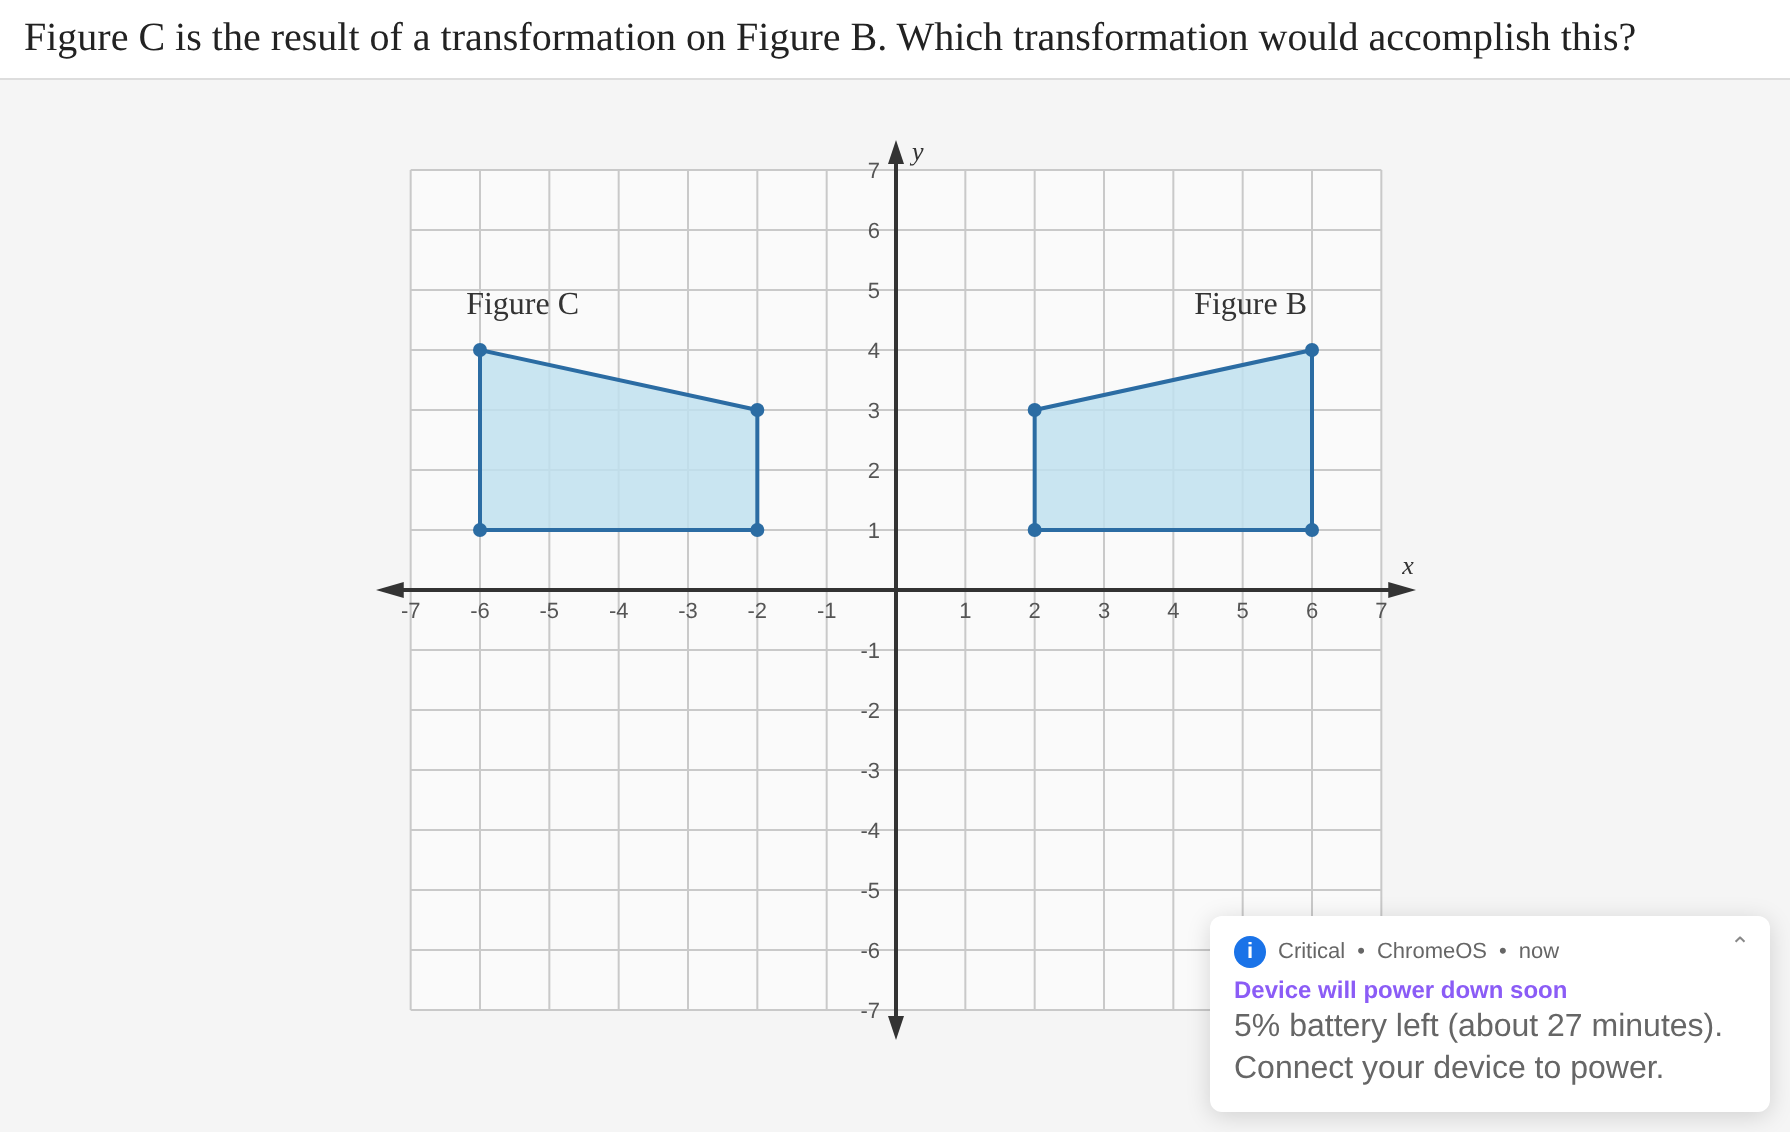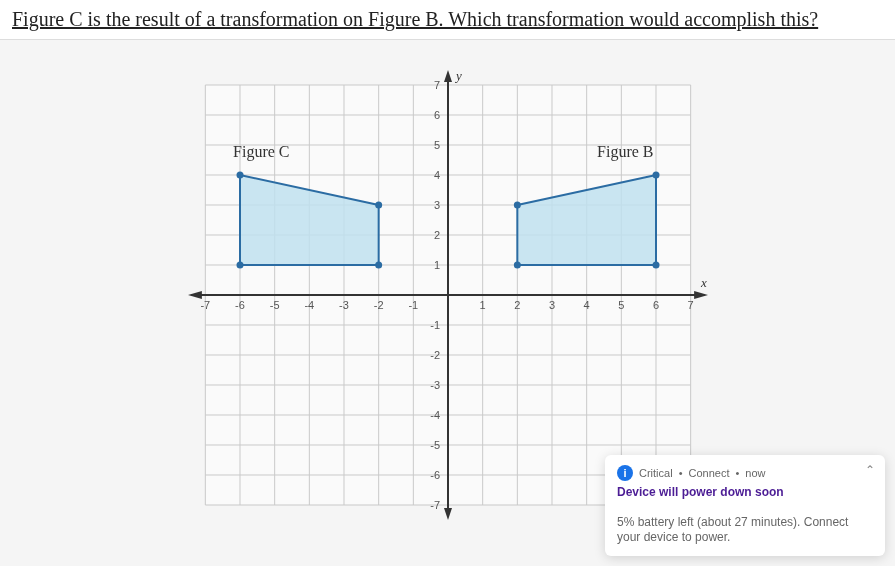--- a/index.html
+++ b/index.html
@@ -10,21 +10,20 @@
       height: 566px;
       position: relative;
       overflow: hidden;
     }
     .question {
       padding: 8px 12px;
       font-size: 20px;
       color: #222;
       background: #fff;
       border-bottom: 1px solid #ddd;
-      text-decoration: underline;
     }
     .canvas-wrap {
       display: flex;
       justify-content: center;
       margin-top: 30px;
     }
     .notification {
       position: absolute;
       bottom: 10px;
       right: 10px;
@@ -37,22 +36,22 @@
       font-size: 12px;
       color: #333;
     }
     .notif-header { display: flex; align-items: center; gap: 6px; color: #666; font-size: 11px; margin-bottom: 4px; }
     .notif-icon {
       width: 16px; height: 16px; border-radius: 50%;
       background: #1a73e8; color: #fff;
       display: inline-flex; align-items: center; justify-content: center;
       font-size: 11px; font-weight: bold; font-family: Arial;
     }
-    .notif-title { font-weight: bold; color: #4c1d95; margin-bottom: 16px; font-size: 12px;}
-    .notif-body { color: #666; font-size: 12px; line-height: 1.3; }
+    .notif-title { font-weight: bold; color: #8b5cf6; margin-bottom: 2px; font-size: 12px;}
+    .notif-body { color: #666; font-size: 16px; line-height: 1.3; }
     .notif-caret { position: absolute; top: 8px; right: 10px; color: #888; font-size: 12px; }
   </style>
 </head>
 <body>
 
 <div class="question">
   <span>Figure C is the result of a transformation on Figure B. Which transformation would accomplish this?</span>
 </div>
 
 <div class="canvas-wrap">
@@ -138,19 +137,19 @@
       <text x="409.0666666666667" y="87" font-size="16" fill="#333" font-family="Georgia">Figure B</text>
     </svg>
 </div>
 
 <div class="notification">
   <span class="notif-caret">⌃</span>
   <div class="notif-header">
     <span class="notif-icon">i</span>
     <span>Critical</span>
     <span>•</span>
-    <span>Connect</span>
+    <span>ChromeOS</span>
     <span>•</span>
     <span>now</span>
   </div>
   <div class="notif-title">Device will power down soon</div>
   <div class="notif-body">5% battery left (about 27 minutes). Connect your device to power.</div>
 </div>
 
 </body></html>

